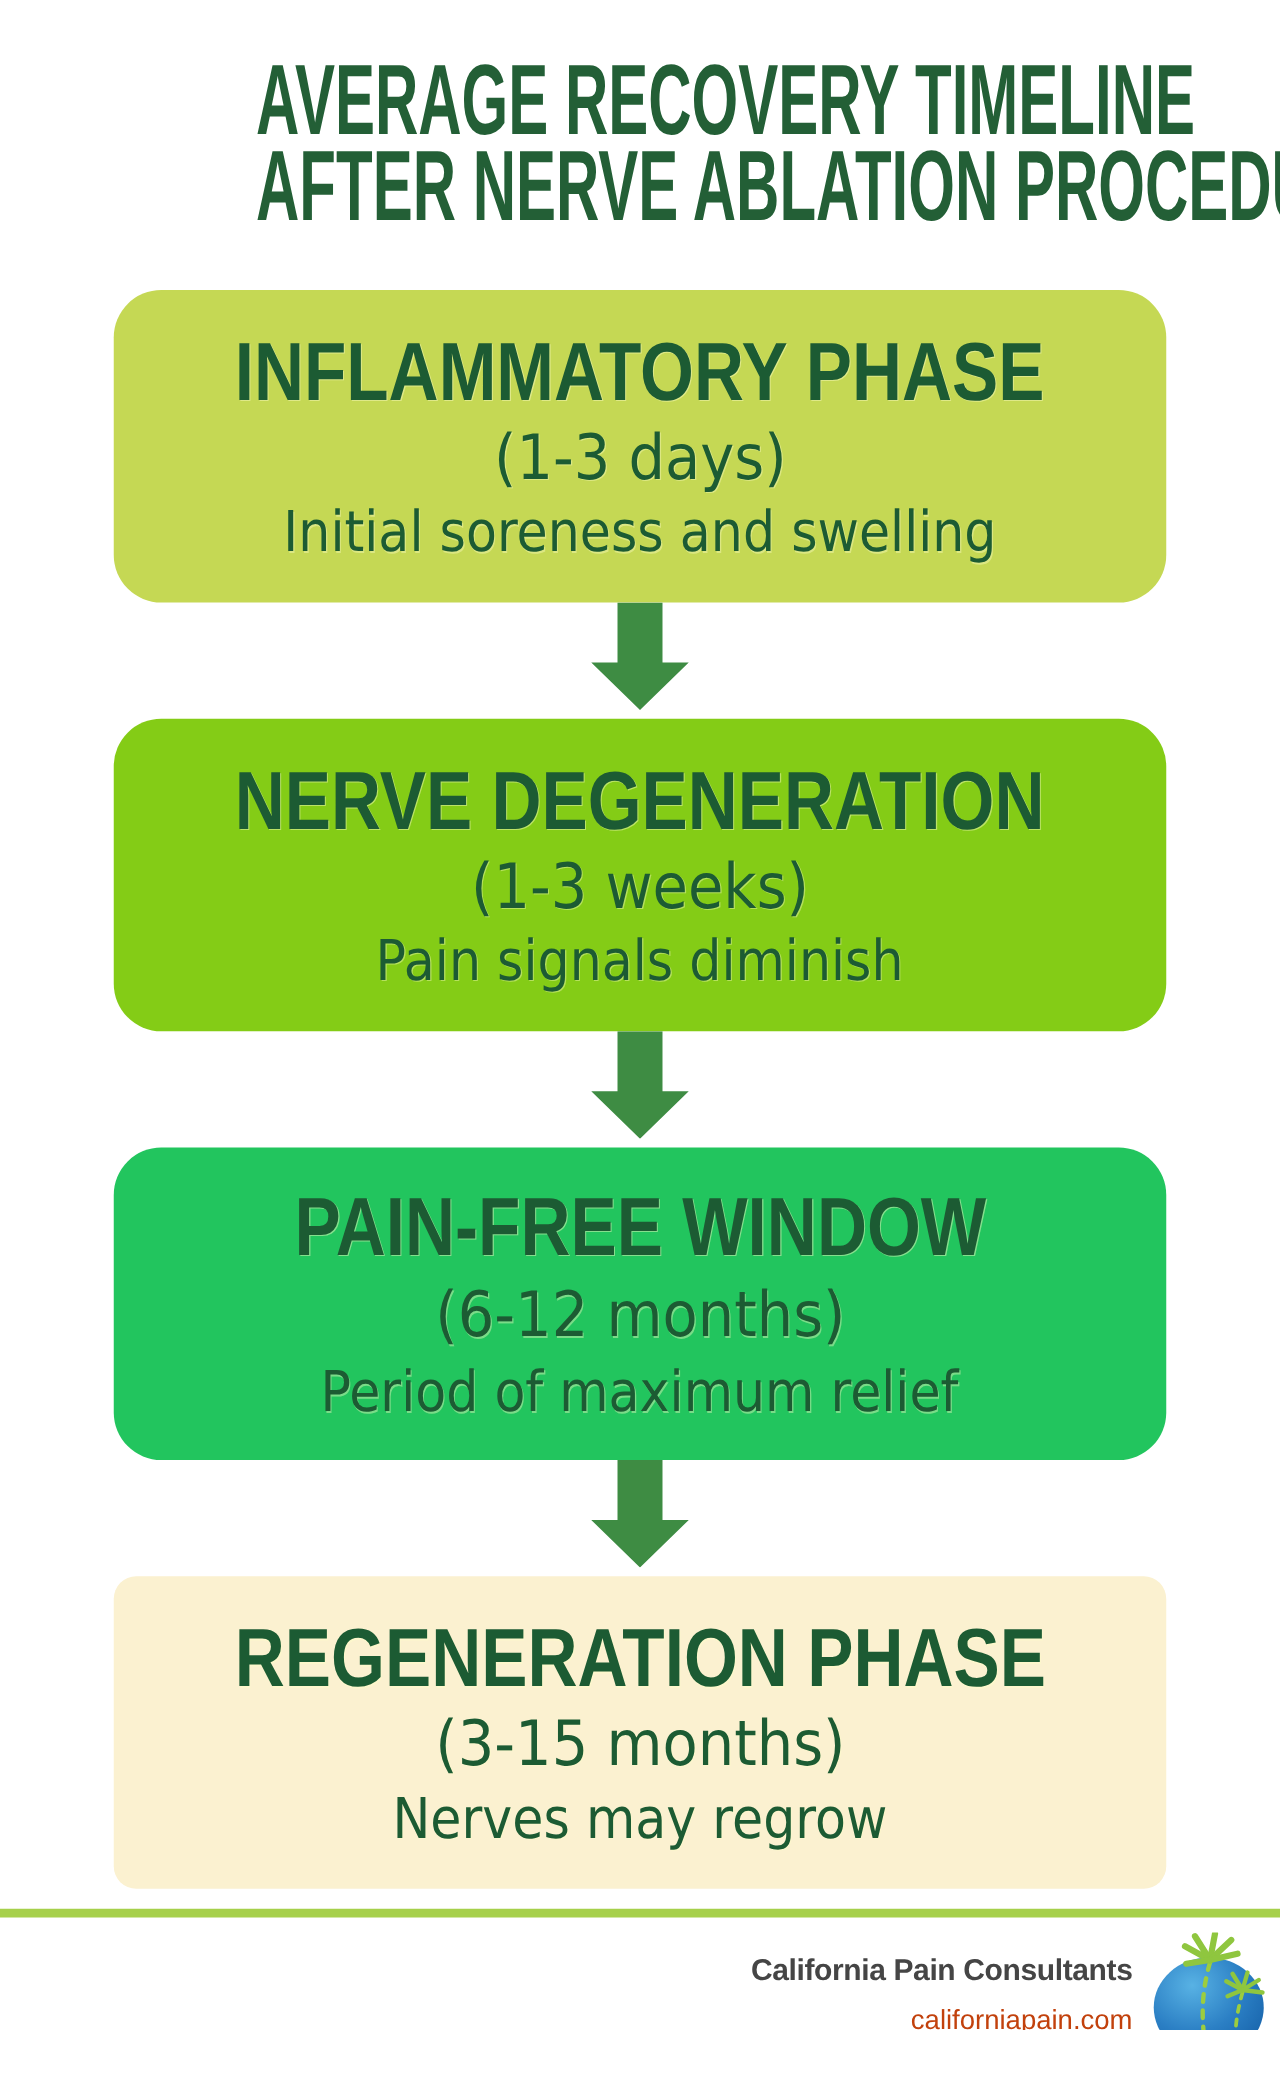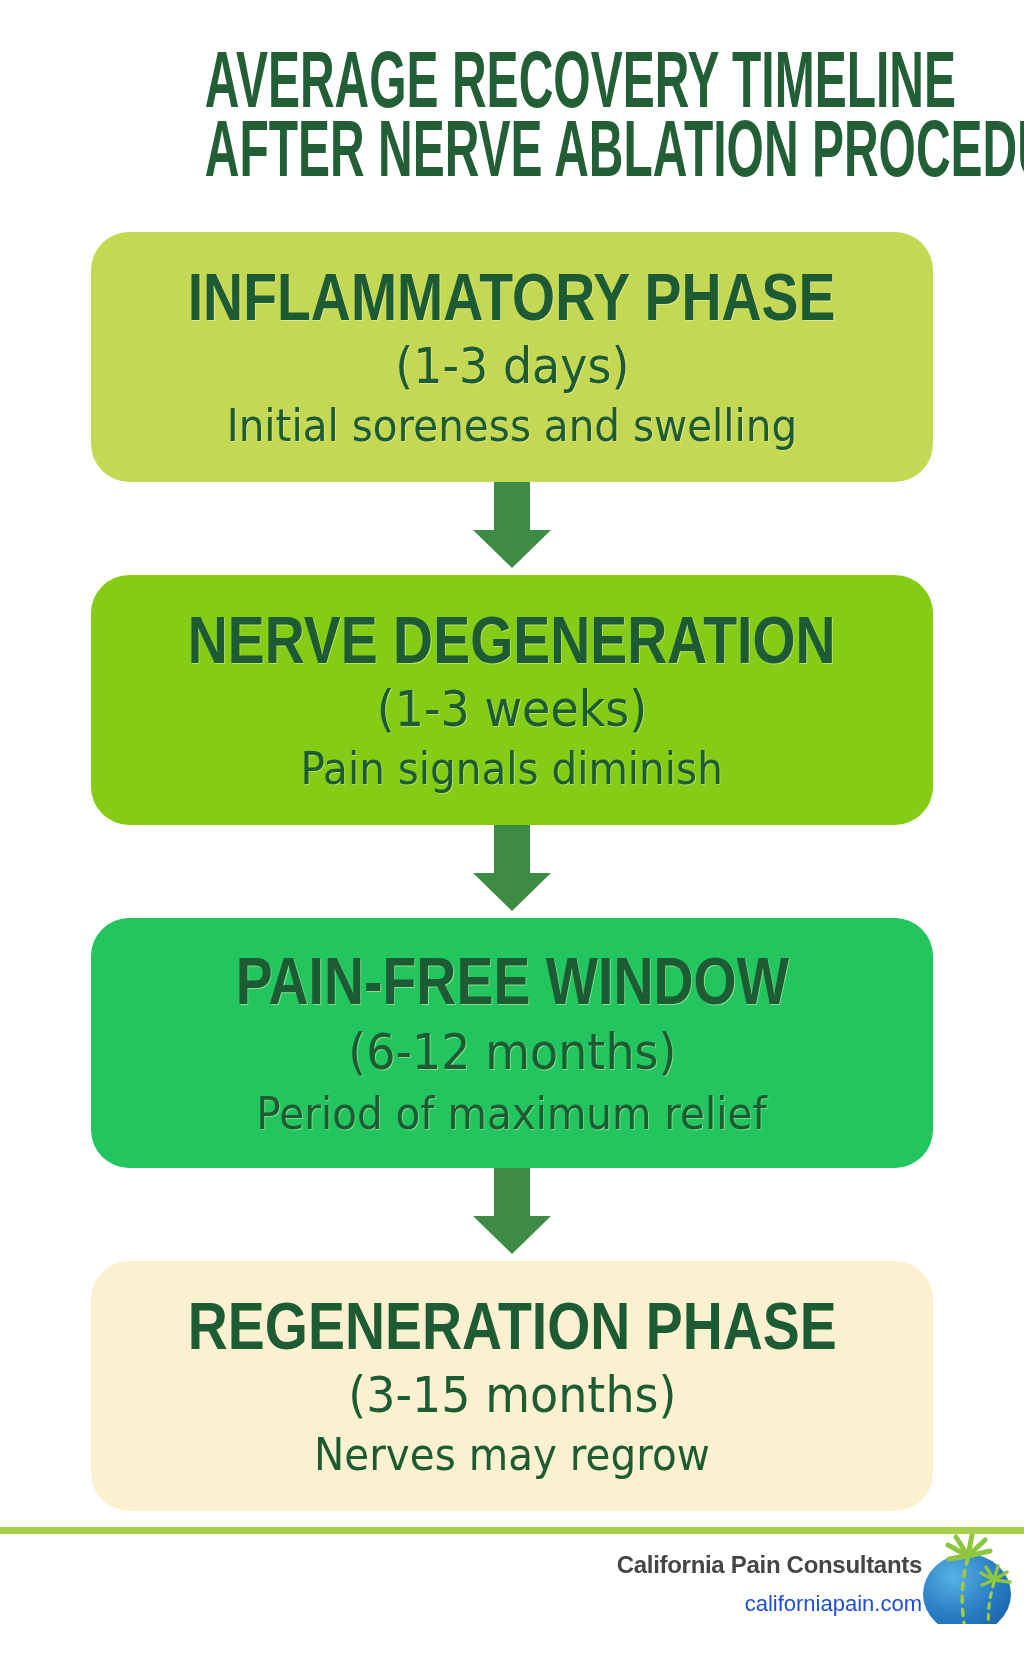--- a/index.html
+++ b/index.html
@@ -77,34 +77,35 @@
   .divider {
     width: 100%;
     height: 7px;
     background: #a6d04b;
     margin-top: 16px;
   }
   .footer {
     display: flex;
     justify-content: flex-end;
     align-items: center;
-    padding: 0 10px 0 0;
+    gap: 16px;
+    padding: 12px 10px 0 0;
   }
   .footer-text { text-align: right; }
   .company {
     font-family: "Liberation Sans", sans-serif;
     font-weight: bold;
     font-size: 24px;
     color: #454545;
     letter-spacing: -0.3px;
   }
   .website {
     font-family: "Liberation Sans", sans-serif;
     font-size: 22px;
-    color: #1d4ed8;
+    color: #c2410c;
     margin-top: 12px;
   }
   .logo { width: 92px; height: 100px; }
 </style>
 </head>
 <body>
 
 <div class="page">
 
   <div class="title">
@@ -143,21 +144,21 @@
       <div class="phase-duration">(6-12 months)</div>
       <div class="phase-desc">Period of maximum relief</div>
     </div>
 
     <div class="arrow-wrap">
       <svg width="80" height="86" viewBox="0 0 80 86" aria-hidden="true">
         <polygon points="22,0 58,0 58,48 79,48 40,86 1,48 22,48" fill="#3e8c43"></polygon>
       </svg>
     </div>
 
-    <div class="phase" style="background-color: rgb(251, 241, 208);">
+    <div class="phase" style="background-color: rgb(251, 241, 208); border-radius: 18px;">
       <div class="phase-name">REGENERATION PHASE</div>
       <div class="phase-duration">(3-15 months)</div>
       <div class="phase-desc">Nerves may regrow</div>
     </div>
 
   </div>
 
   <div class="divider"></div>
 
   <div class="footer">

